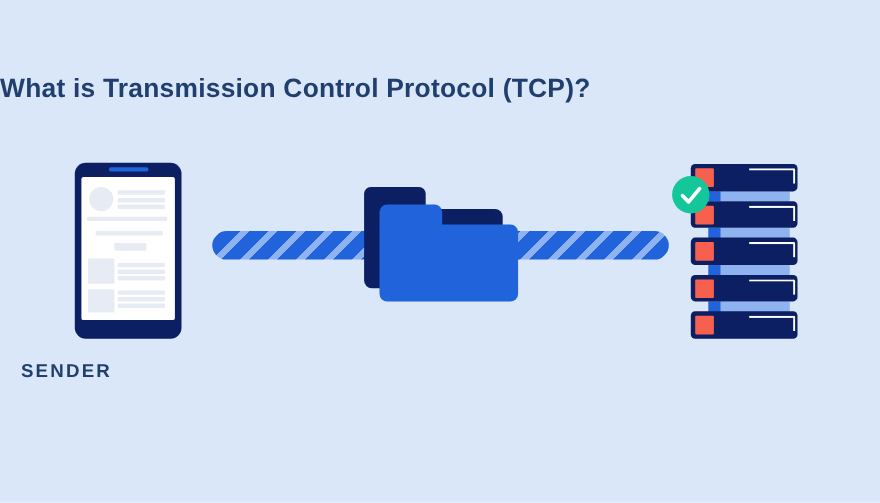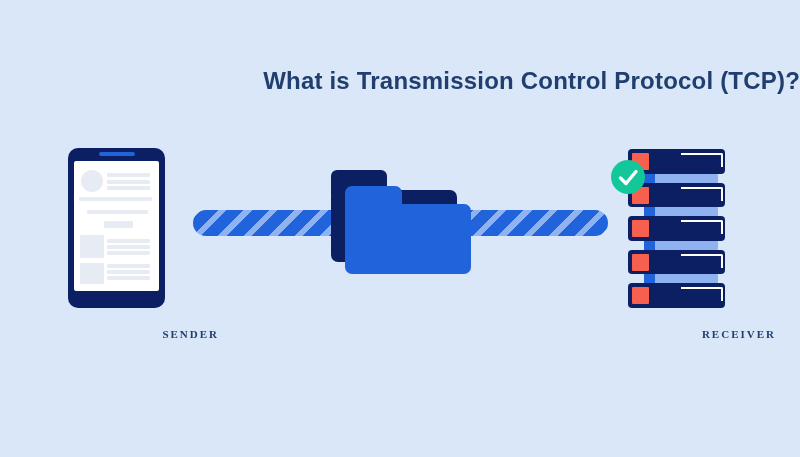--- a/index.html
+++ b/index.html
@@ -3,28 +3,27 @@
 <meta charset="utf-8">
 <style>
   html,body{margin:0;padding:0;}
   .canvas{
     position:relative;width:800px;height:457px;overflow:hidden;
     background:var(--bg,#d9e7f8);
     font-family:"Liberation Sans",sans-serif;
   }
   .title{
     position:absolute;left:0;top:66px;width:800px;margin:0;
-    text-align:right;font-size:24px;font-weight:700;line-height:30px;
+    text-align:left;font-size:24px;font-weight:700;line-height:30px;
     color:var(--text,#203e6e);letter-spacing:.2px;
   }
   .label{
-    position:absolute;top:328px;width:200px;text-align:right;
-    font-size:11px;font-weight:700;letter-spacing:2px;
+    position:absolute;top:328px;width:200px;text-align:left;
+    font-size:17px;font-weight:700;letter-spacing:2px;
     color:var(--text,#203e6e);
-    font-family:Liberation Serif, serif;
   }
   .label-sender{left:19px;}
   .label-packet{left:305px;}
   .label-receiver{left:576px;}
 
   
   .phone{position:absolute;left:68px;top:148px;width:97px;height:160px;
     background:var(--navy,#0c1f63);border-radius:10px;}
   .phone-speaker{position:absolute;left:31px;top:4px;width:36px;height:4px;
     border-radius:2px;background:var(--blue,#2063da);}
@@ -138,15 +137,14 @@
     </div>
   </div>
 
   <div class="check">
     <svg width="34" height="34" viewBox="0 0 34 34">
       <polyline points="9.5,18 15,23.5 25,11.5" fill="none" stroke="#ffffff" stroke-width="3.4" stroke-linecap="round" stroke-linejoin="round"></polyline>
     </svg>
   </div>
 
   <div class="label label-sender">SENDER</div>
-  <div class="label label-receiver">RECEIVER</div>
 
 </div>
 
 </body></html>

